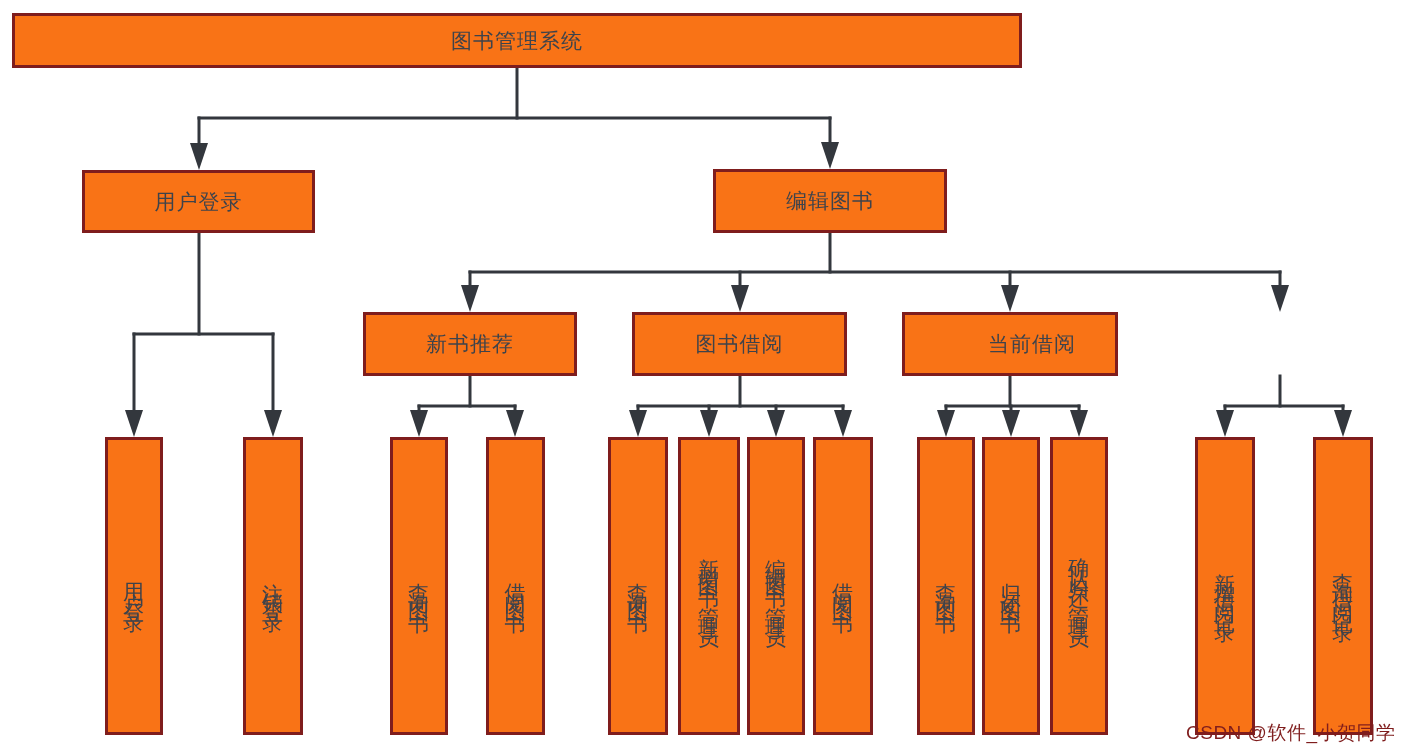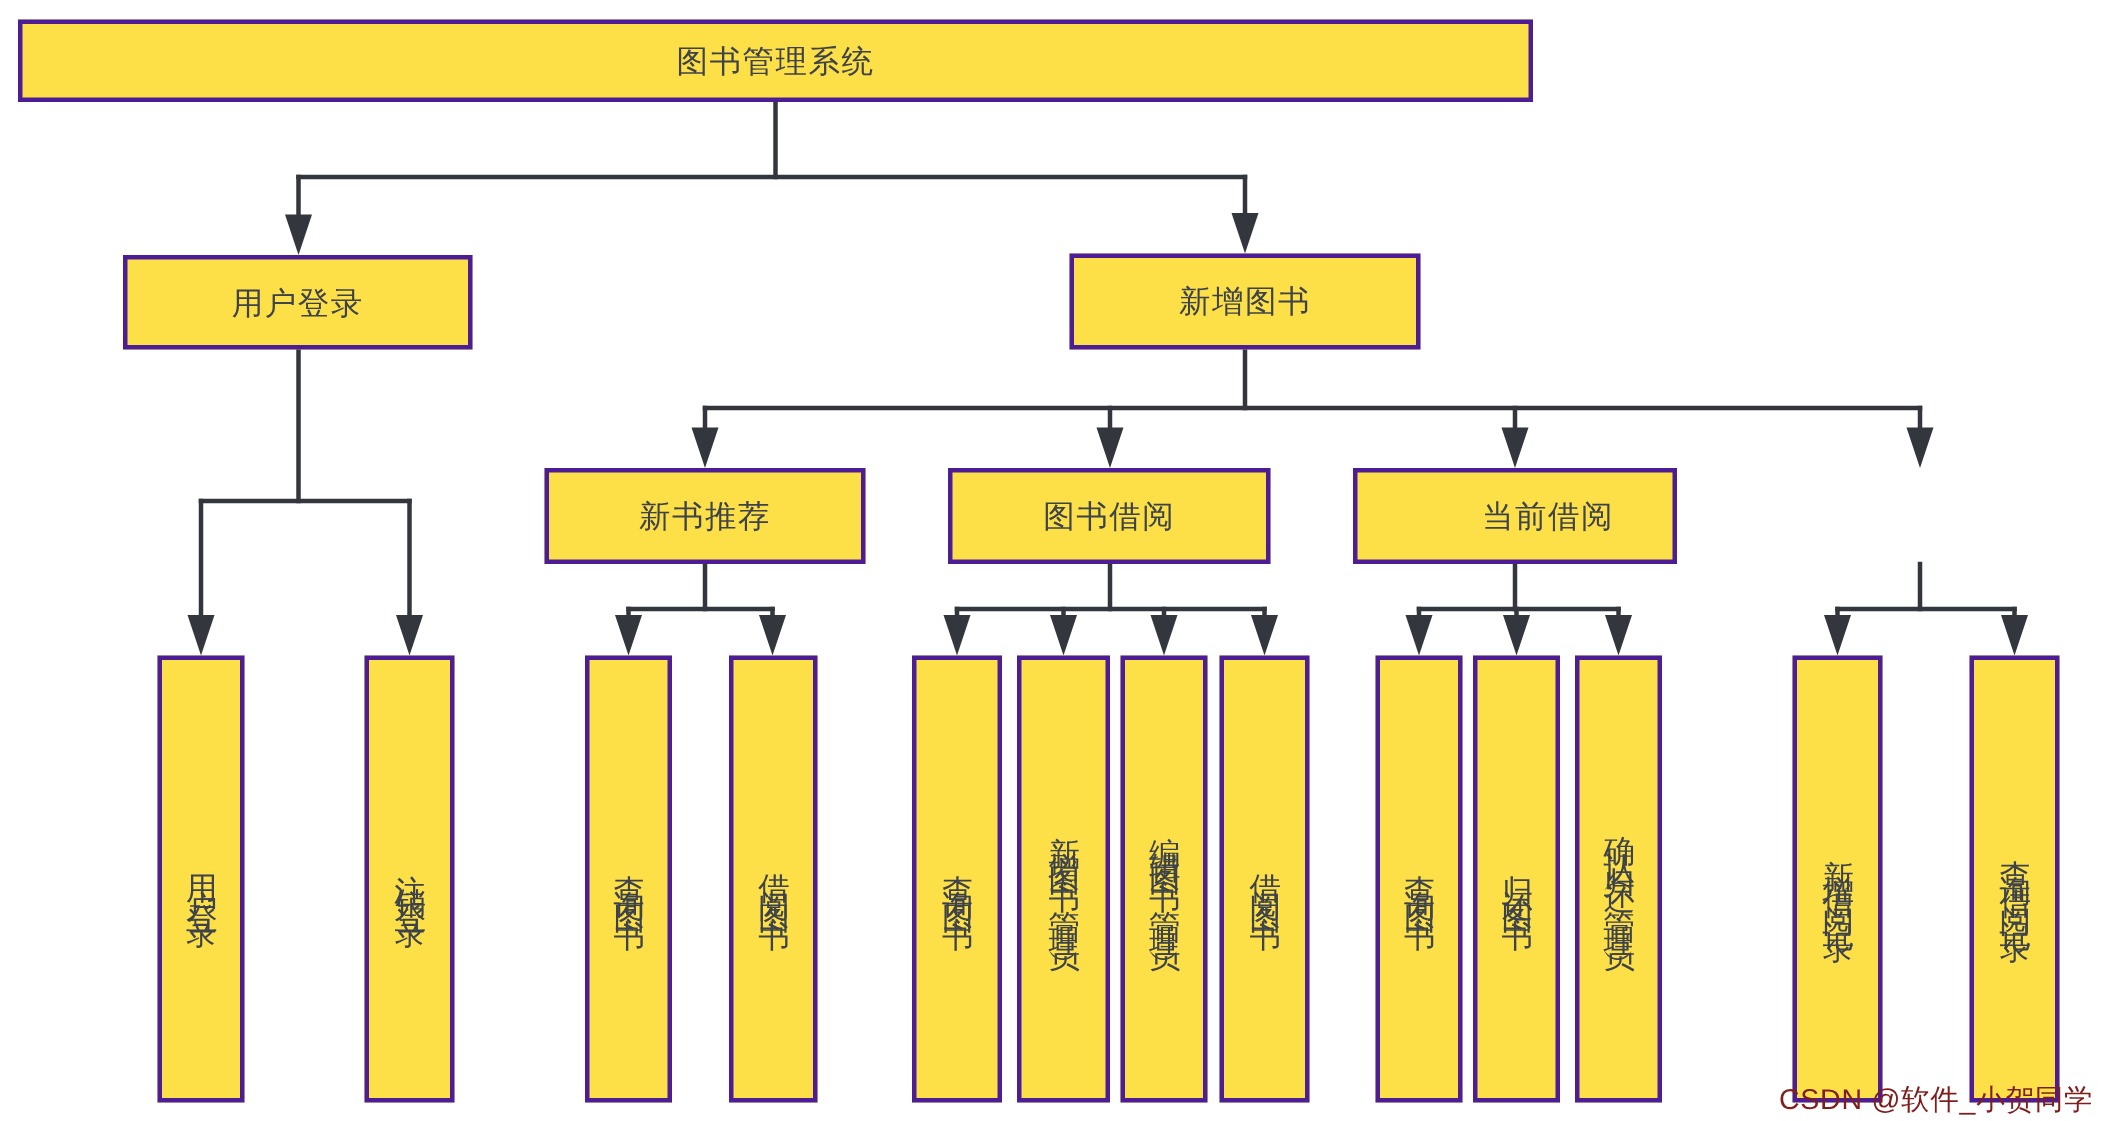--- a/index.html
+++ b/index.html
@@ -22,22 +22,22 @@
   }
   #connectors {
     position: absolute;
     left: 0; top: 0;
     width: 1405px;
     height: 747px;
   }
   .node {
     position: absolute;
     box-sizing: border-box;
-    border: 3px solid #4c1d95;
-    background: #fde047;
+    border: 3px solid #7f1d1d;
+    background: #f97316;
     display: flex;
     align-items: center;
     justify-content: center;
     color: #3e434b;
     font-size: 21px;
     letter-spacing: 1px;
   }
   .node.hbox {
     white-space: nowrap;
   }
@@ -124,21 +124,21 @@
       <polygon points="1002,410 1020,410 1011,437"></polygon>
       <polygon points="1070,410 1088,410 1079,437"></polygon>
       <polygon points="1216,410 1234,410 1225,437"></polygon>
       <polygon points="1334,410 1352,410 1343,437"></polygon>
     </g>
   </svg>
 
   <div class="node hbox" style="left:12px; top:13px; width:1010px; height:55px;">图书管理系统</div>
 
   <div class="node hbox" style="left:82px; top:170px; width:233px; height:63px;">用户登录</div>
-  <div class="node hbox" style="left:713px; top:169px; width:234px; height:64px;">新增图书</div>
+  <div class="node hbox" style="left:713px; top:169px; width:234px; height:64px;">编辑图书</div>
 
   <div class="node hbox" style="left:632px; top:312px; width:215px; height:64px;">图书借阅</div>
   <div class="node hbox" style="left:363px; top:312px; width:214px; height:64px;">新书推荐</div>
   <div class="node hbox" style="left:902px; top:312px; width:216px; height:64px;padding-left:44px;">当前借阅</div>
 
   <div class="node vbox" style="left:105px; top:437px; width:58px; height:298px;">用户登录</div>
   <div class="node vbox" style="left:243px; top:437px; width:60px; height:298px;">注销登录</div>
 
   <div class="node vbox" style="left:390px; top:437px; width:58px; height:298px;">查询图书</div>
   <div class="node vbox" style="left:486px; top:437px; width:59px; height:298px;">借阅图书</div>

